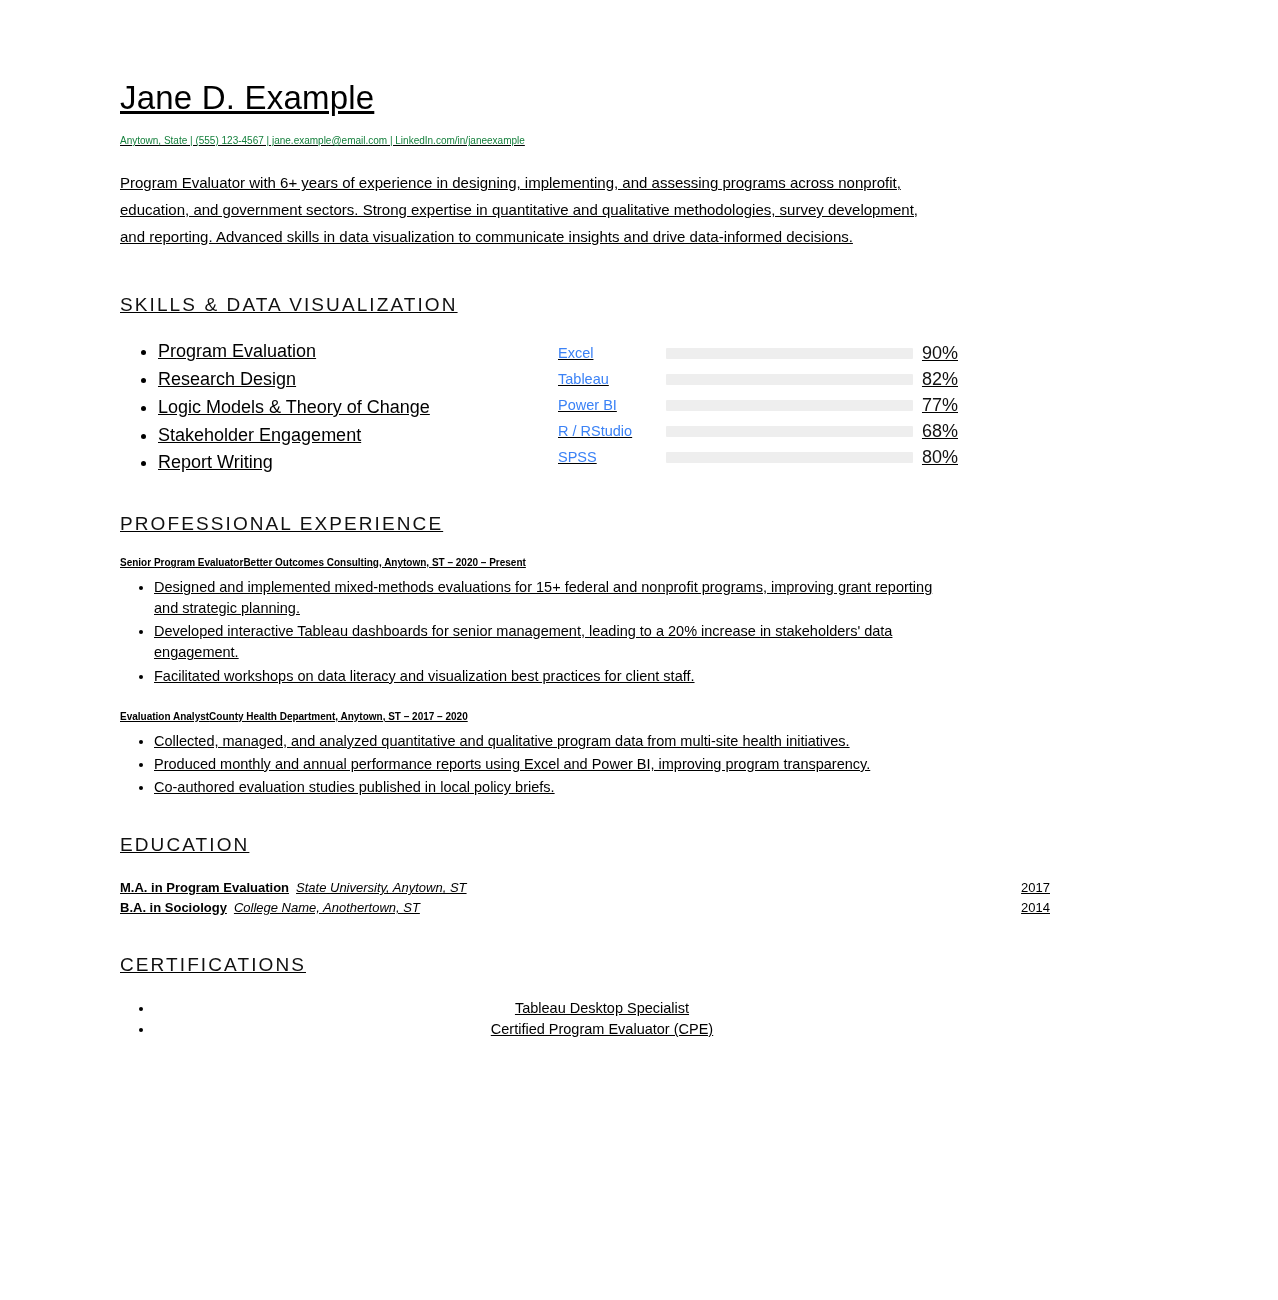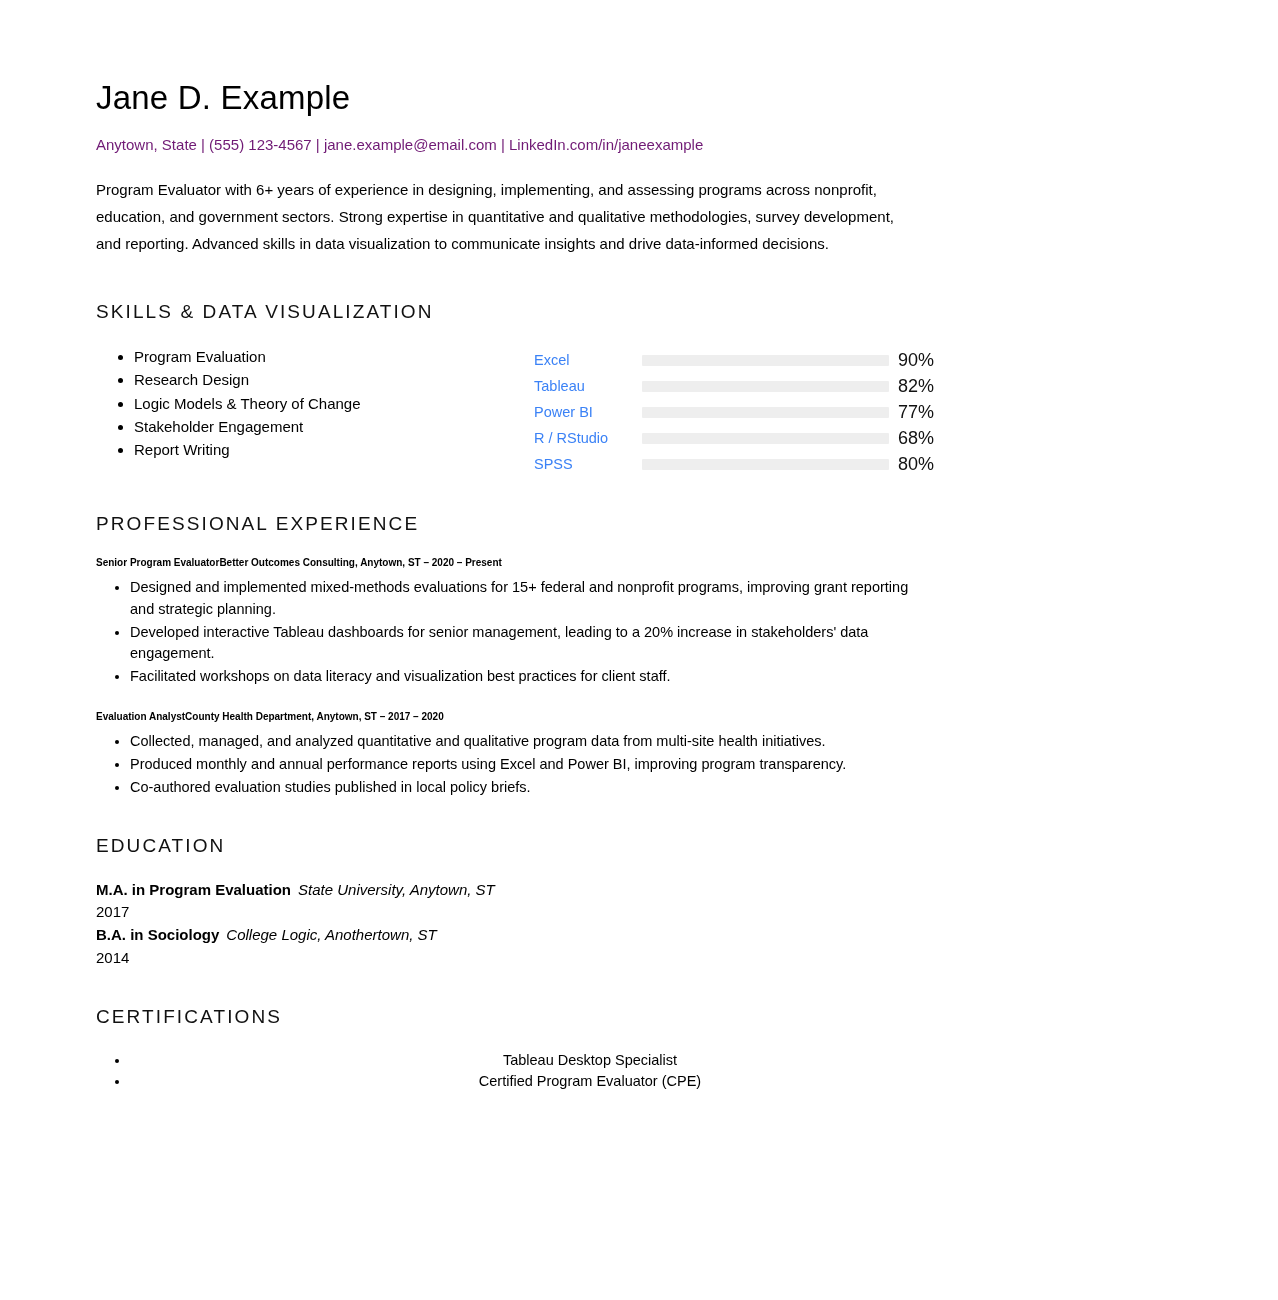--- a/index.html
+++ b/index.html
@@ -12,32 +12,33 @@
     min-height: 1300px;
     font-family: "Liberation Sans", sans-serif;
     color: #000000;
     -webkit-font-smoothing: antialiased;
   }
   .page {
     width: 1278px;
     min-height: 1300px;
     position: relative;
     box-sizing: border-box;
-    padding: 80px 228px 40px 96px;
+    padding: 80px 228px 40px 120px;
+    text-decoration: underline;
   }
   .name {
     font-size: 33px;
     font-weight: normal;
     letter-spacing: 0.2px;
     margin: 0 0 18px 0;
     line-height: 1.1;
   }
   .contact {
-    font-size: 15px;
-    color: #701a75;
+    font-size: 10px;
+    color: #15803d;
     margin: 6px 0 22px 0;
     line-height: 1.4;
   }
   .summary {
     font-size: 15px;
     line-height: 1.78;
     margin: 9px 0 44px 0;
     max-width: 825px;
   }
   .section-heading {
@@ -56,21 +57,21 @@
     display: flex;
     align-items: flex-start;
   }
   .skills-list {
     width: 400px;
     margin: 0;
     padding: 0 0 0 38px;
     list-style: disc;
   }
   .skills-list li {
-    font-size: 15px;
+    font-size: 18px;
     line-height: 1.54;
   }
   .bars {
     flex: 1;
     padding-top: 2px;
     max-width: 400px;
   }
   .bar-row {
     display: flex;
     align-items: center;
@@ -124,23 +125,22 @@
     line-height: 1.46;
     margin-bottom: 2px;
     max-width: 800px;
   }
 
   
   .edu-row {
     display: flex;
     justify-content: space-between;
     align-items: baseline;
-    font-size: 15px;
+    font-size: 13px;
     line-height: 1.52;
-    flex-direction: column;
   }
   .edu-left { }
   .edu-degree { font-weight: bold; }
   .edu-school { font-style: italic; margin-left: 7px; }
   .edu-year { }
 
   
   .cert-list {
     margin: 0;
     padding-left: 34px;
@@ -232,21 +232,21 @@
   <div class="section">
     <h2 class="section-heading">EDUCATION</h2>
     <div class="edu-row">
       <span class="edu-left">
         <span class="edu-degree">M.A. in Program Evaluation</span><span class="edu-school">State University, Anytown, ST</span>
       </span>
       <span class="edu-year">2017</span>
     </div>
     <div class="edu-row">
       <span class="edu-left">
-        <span class="edu-degree">B.A. in Sociology</span><span class="edu-school">College Logic, Anothertown, ST</span>
+        <span class="edu-degree">B.A. in Sociology</span><span class="edu-school">College Name, Anothertown, ST</span>
       </span>
       <span class="edu-year">2014</span>
     </div>
   </div>
 
   <div class="section">
     <h2 class="section-heading">CERTIFICATIONS</h2>
     <ul class="cert-list">
       <li>Tableau Desktop Specialist</li>
       <li>Certified Program Evaluator (CPE)</li>

